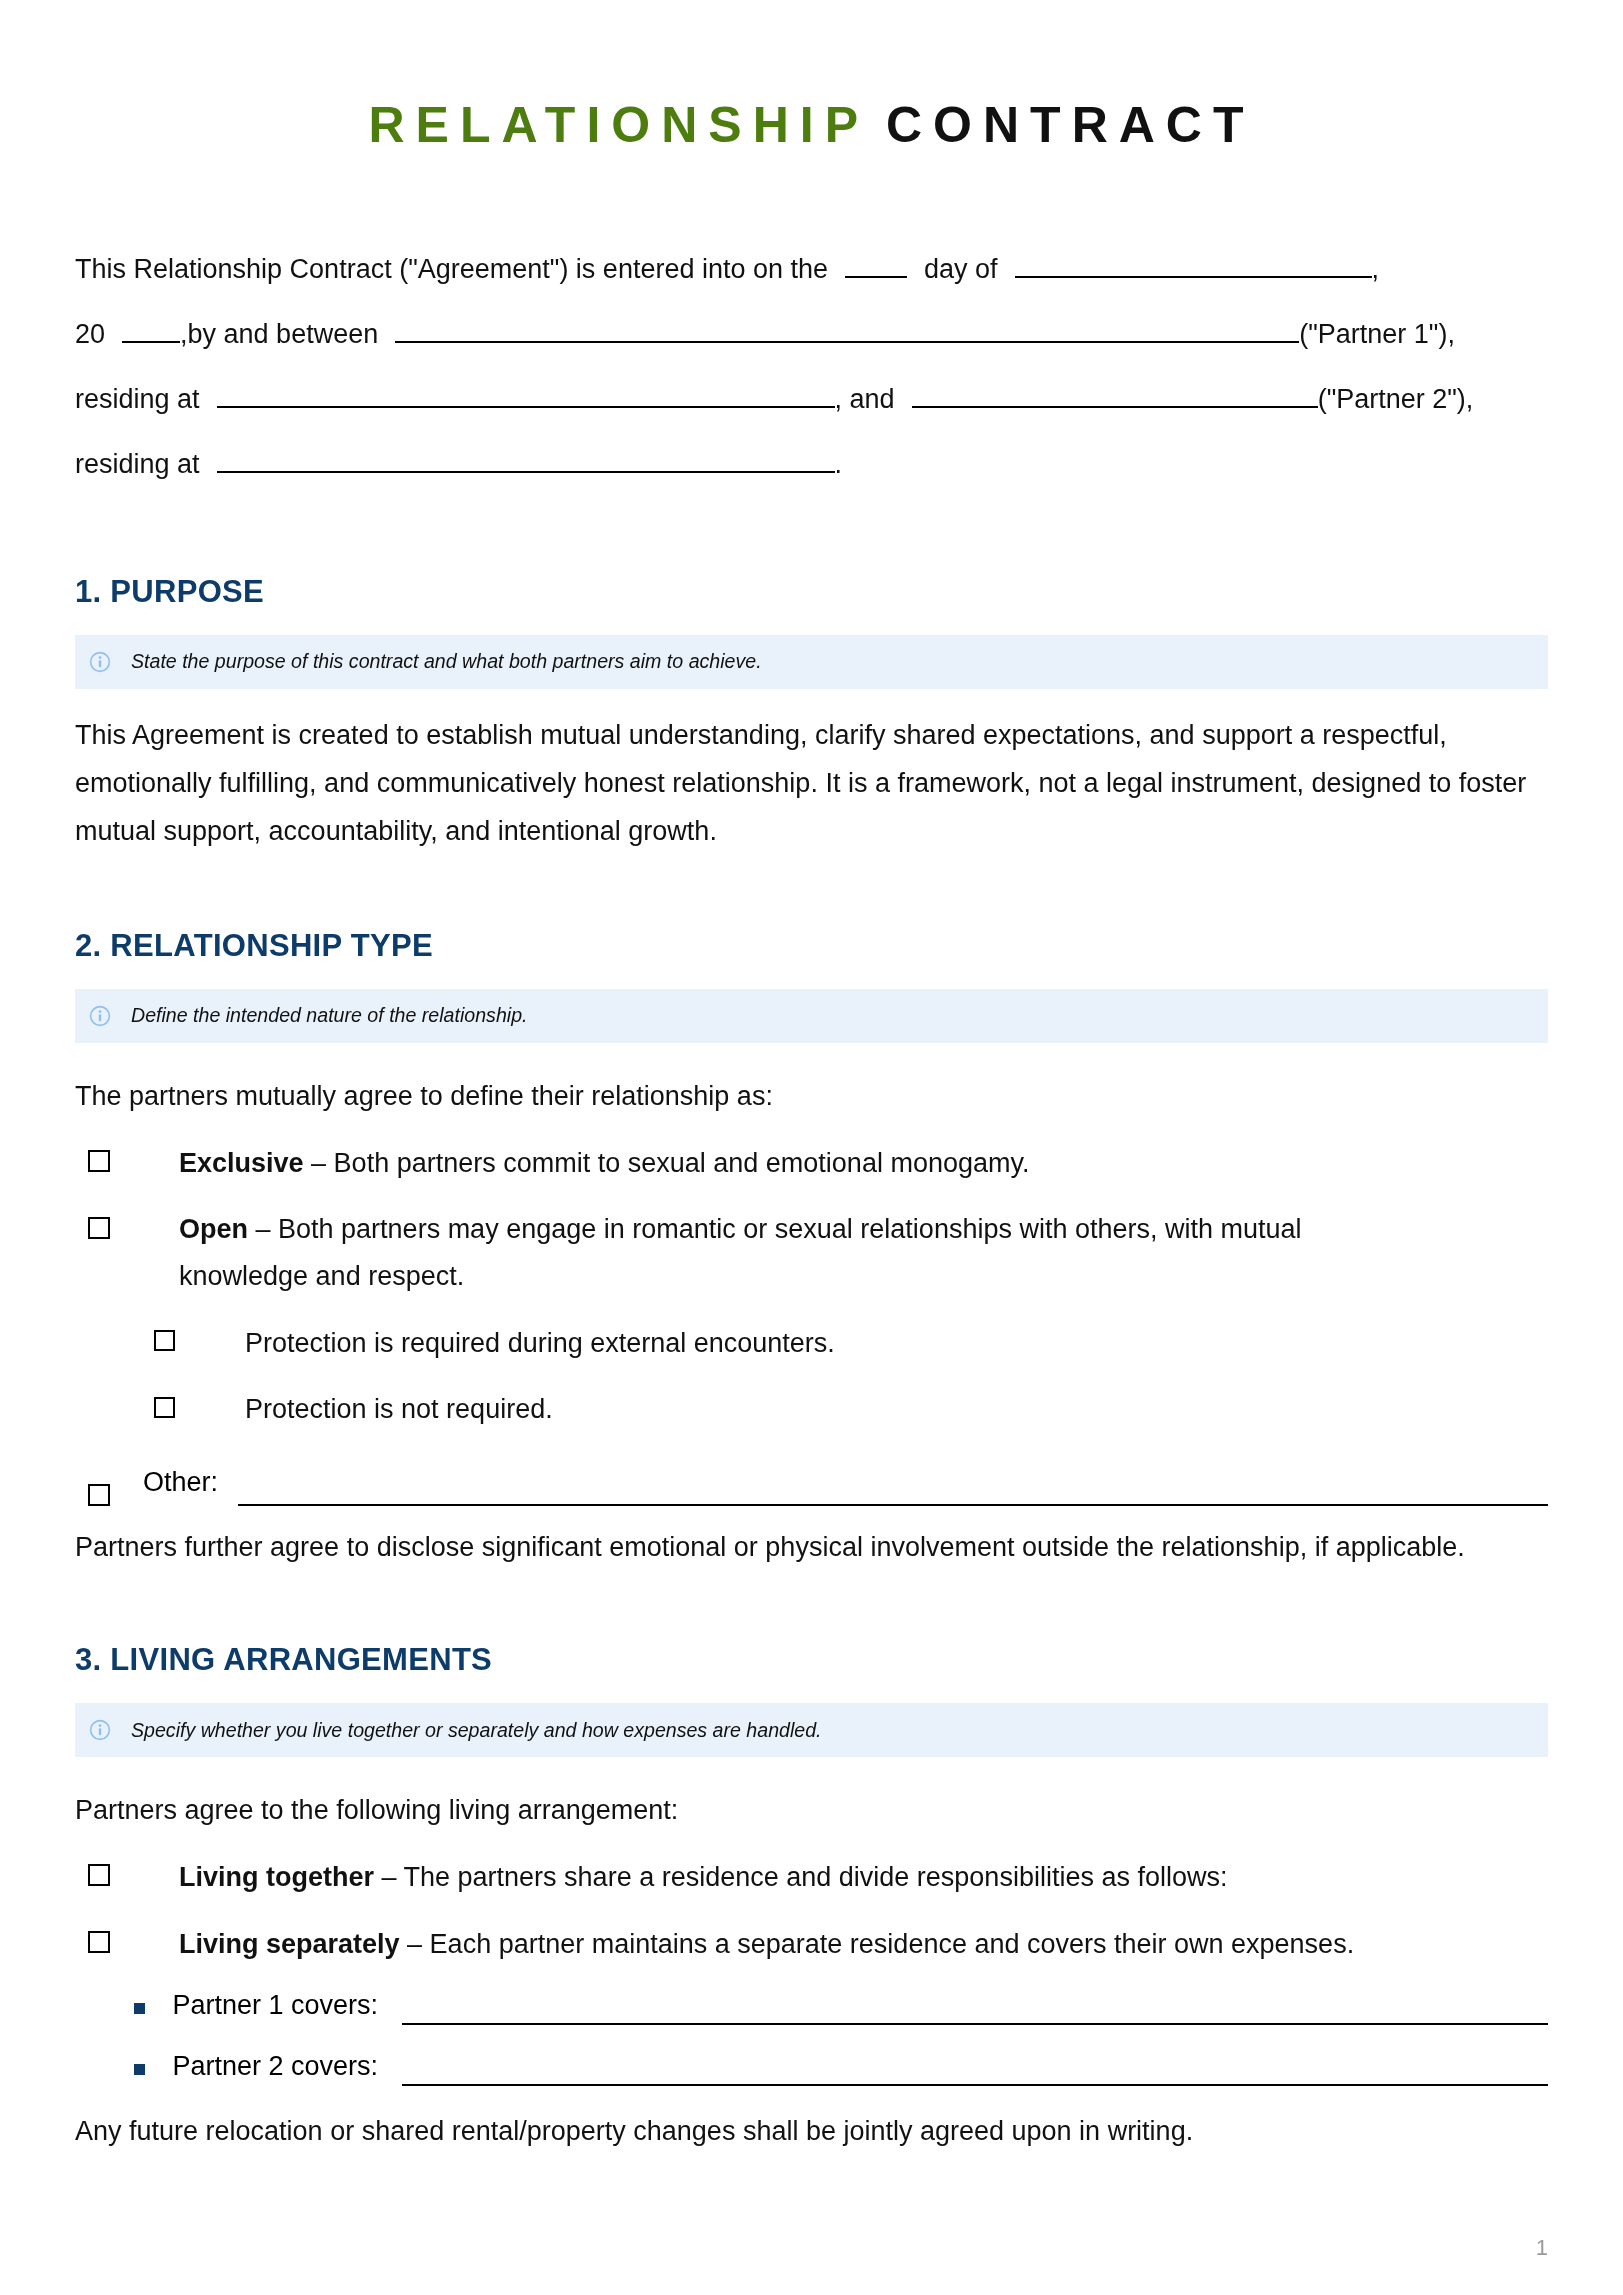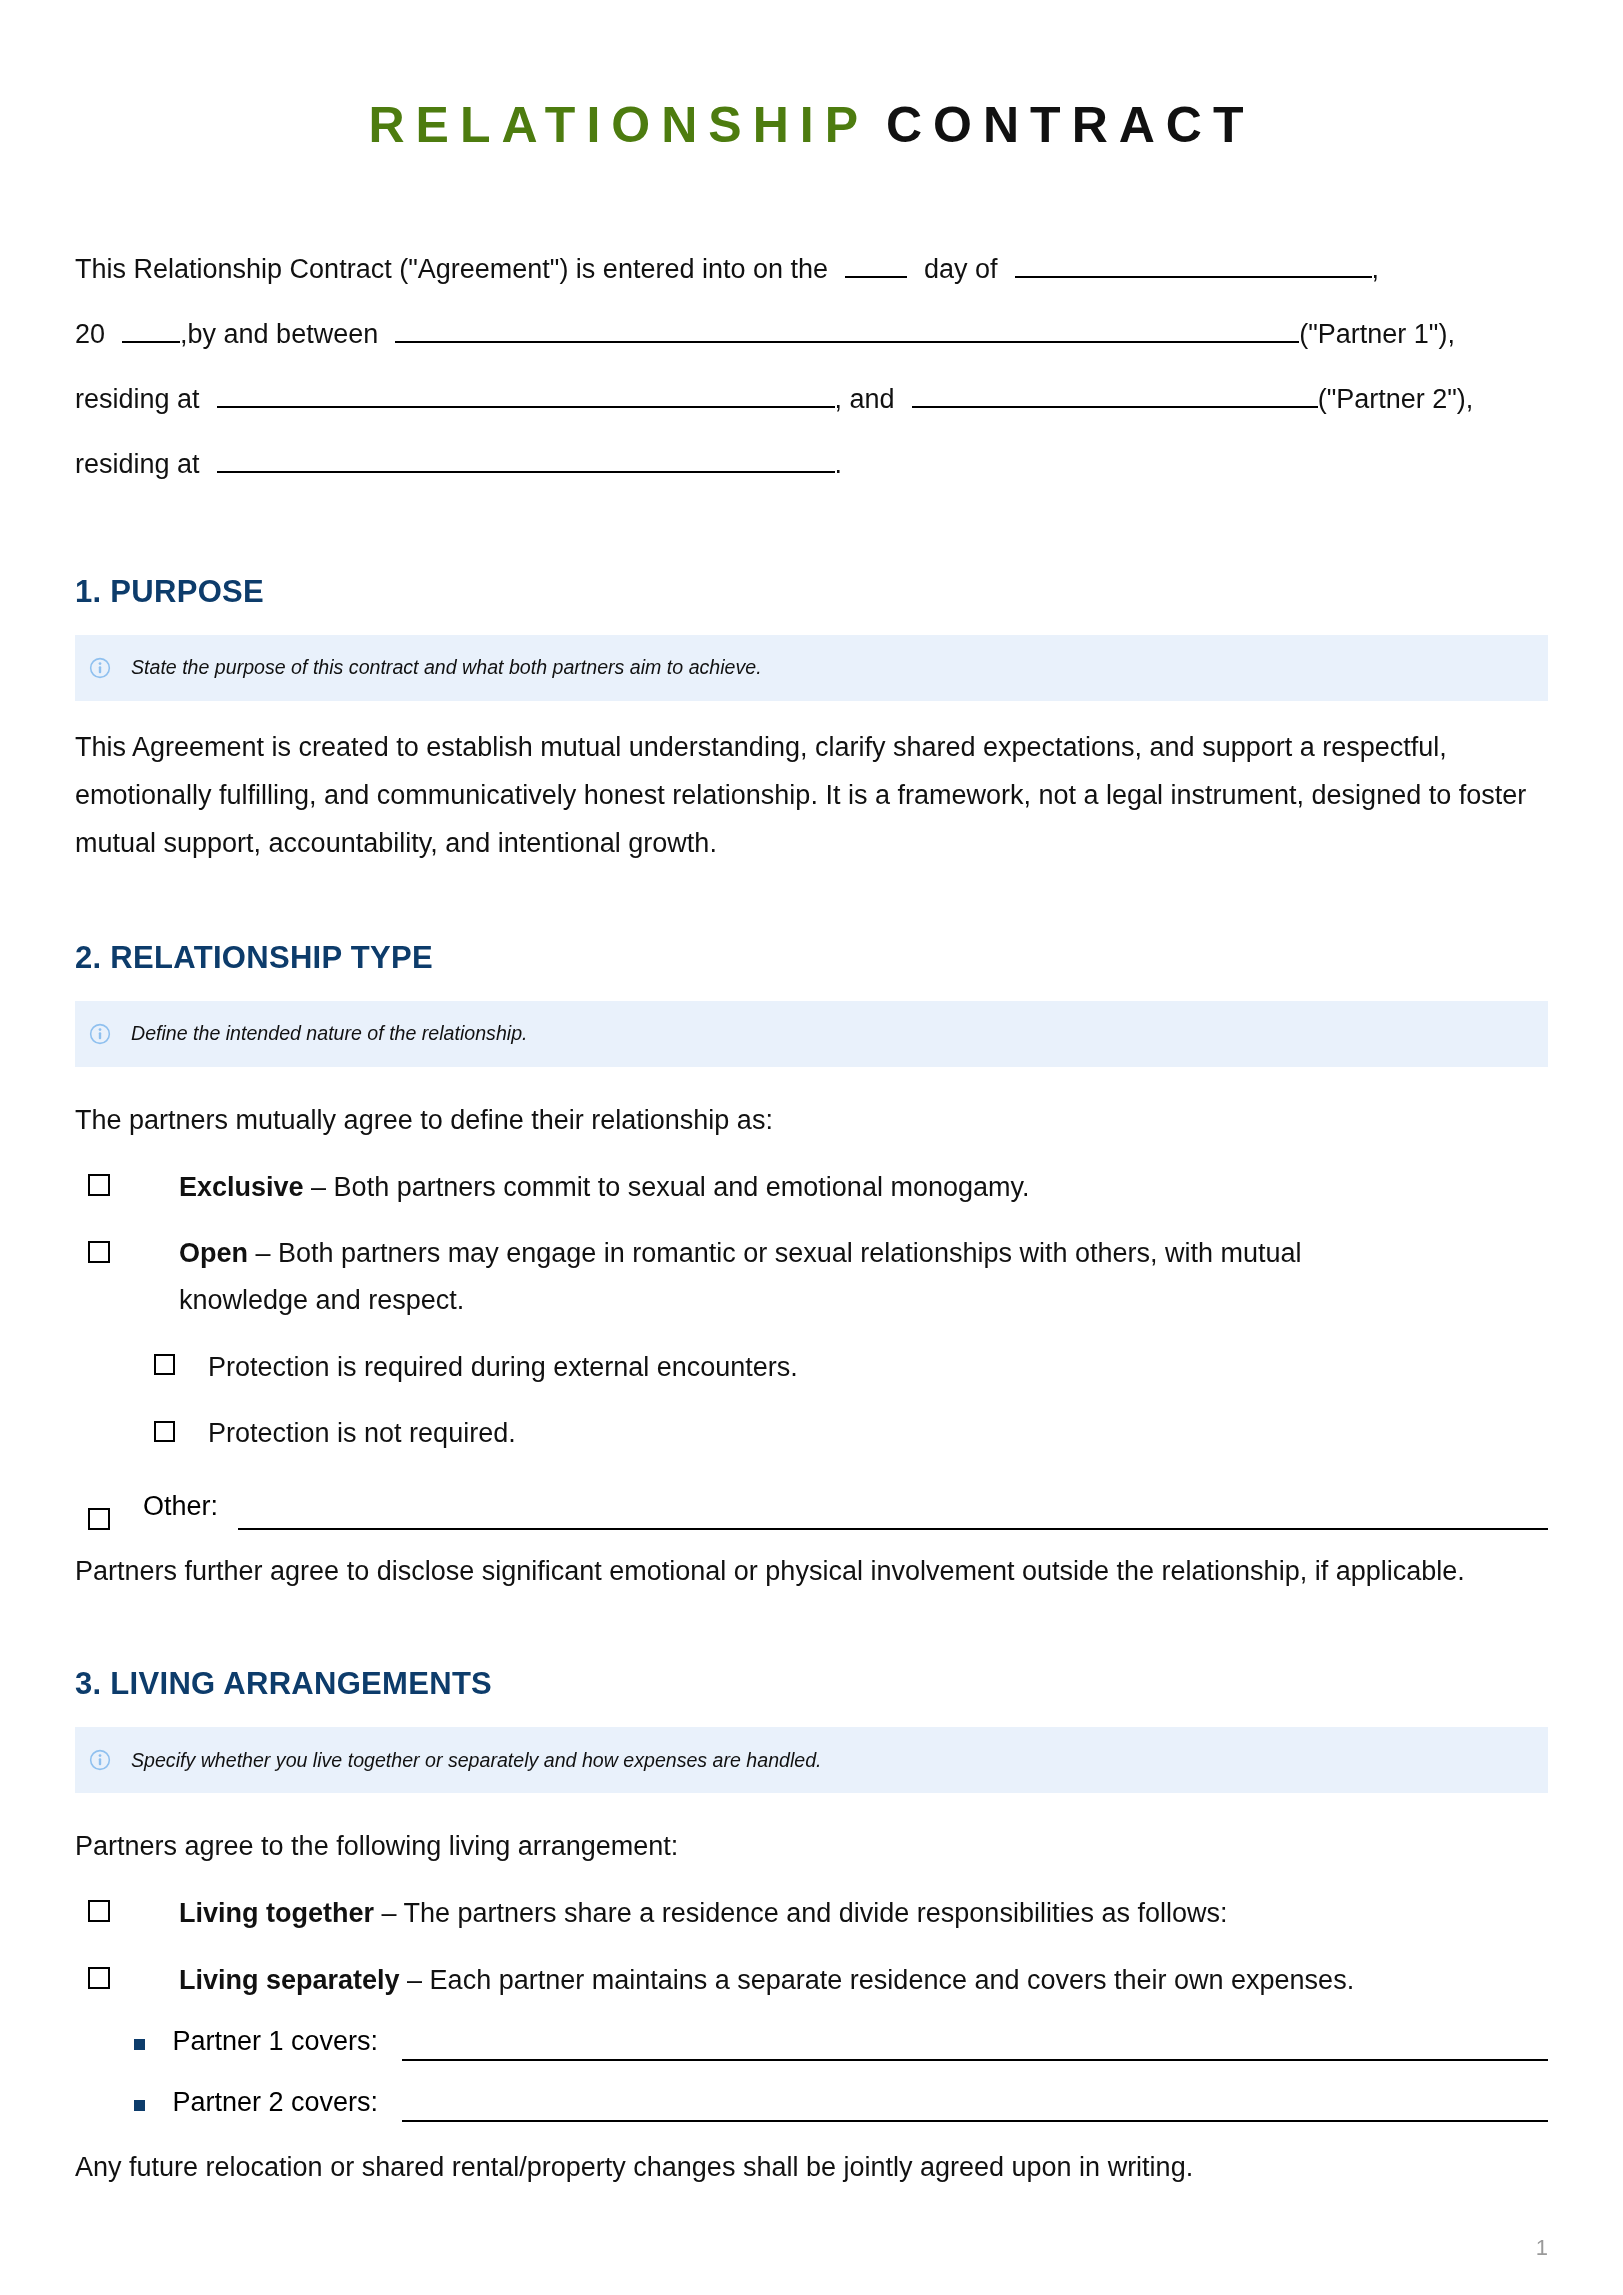--- a/index.html
+++ b/index.html
@@ -65,21 +65,21 @@
     letter-spacing: 0.3px;
   }
   .h-purpose   { margin-top: 77px; }
   .h-reltype   { margin-top: 73px; }
   .h-living    { margin-top: 71px; }
 
   
   .callout {
     background: #e9f1fb;
     margin-top: 25px;
-    height: 66px;
+    height: 54px;
     display: flex;
     align-items: center;
     padding-left: 14.4px;
     box-sizing: border-box;
   }
   .info-icon {
     width: 22px;
     height: 22px;
     flex: 0 0 22px;
     display: block;
@@ -107,21 +107,21 @@
     margin-top: 29px;
   }
 
   
   .opt-row {
     display: flex;
     align-items: flex-start;
     margin-top: 19.6px;
   }
   .opt-row.level1 { padding-left: 13px; gap: 36px; }
-  .opt-row.level2 { padding-left: 79px; }
+  .opt-row.level2 { padding-left: 79px; gap: 37px; }
   .checkbox {
     width: 22px;
     height: 22px;
     border: 2.6px solid #000;
     box-sizing: border-box;
     flex: 0 0 22px;
     margin-top: 10.5px;
     background: #fff;
   }
   .checkbox.small {

